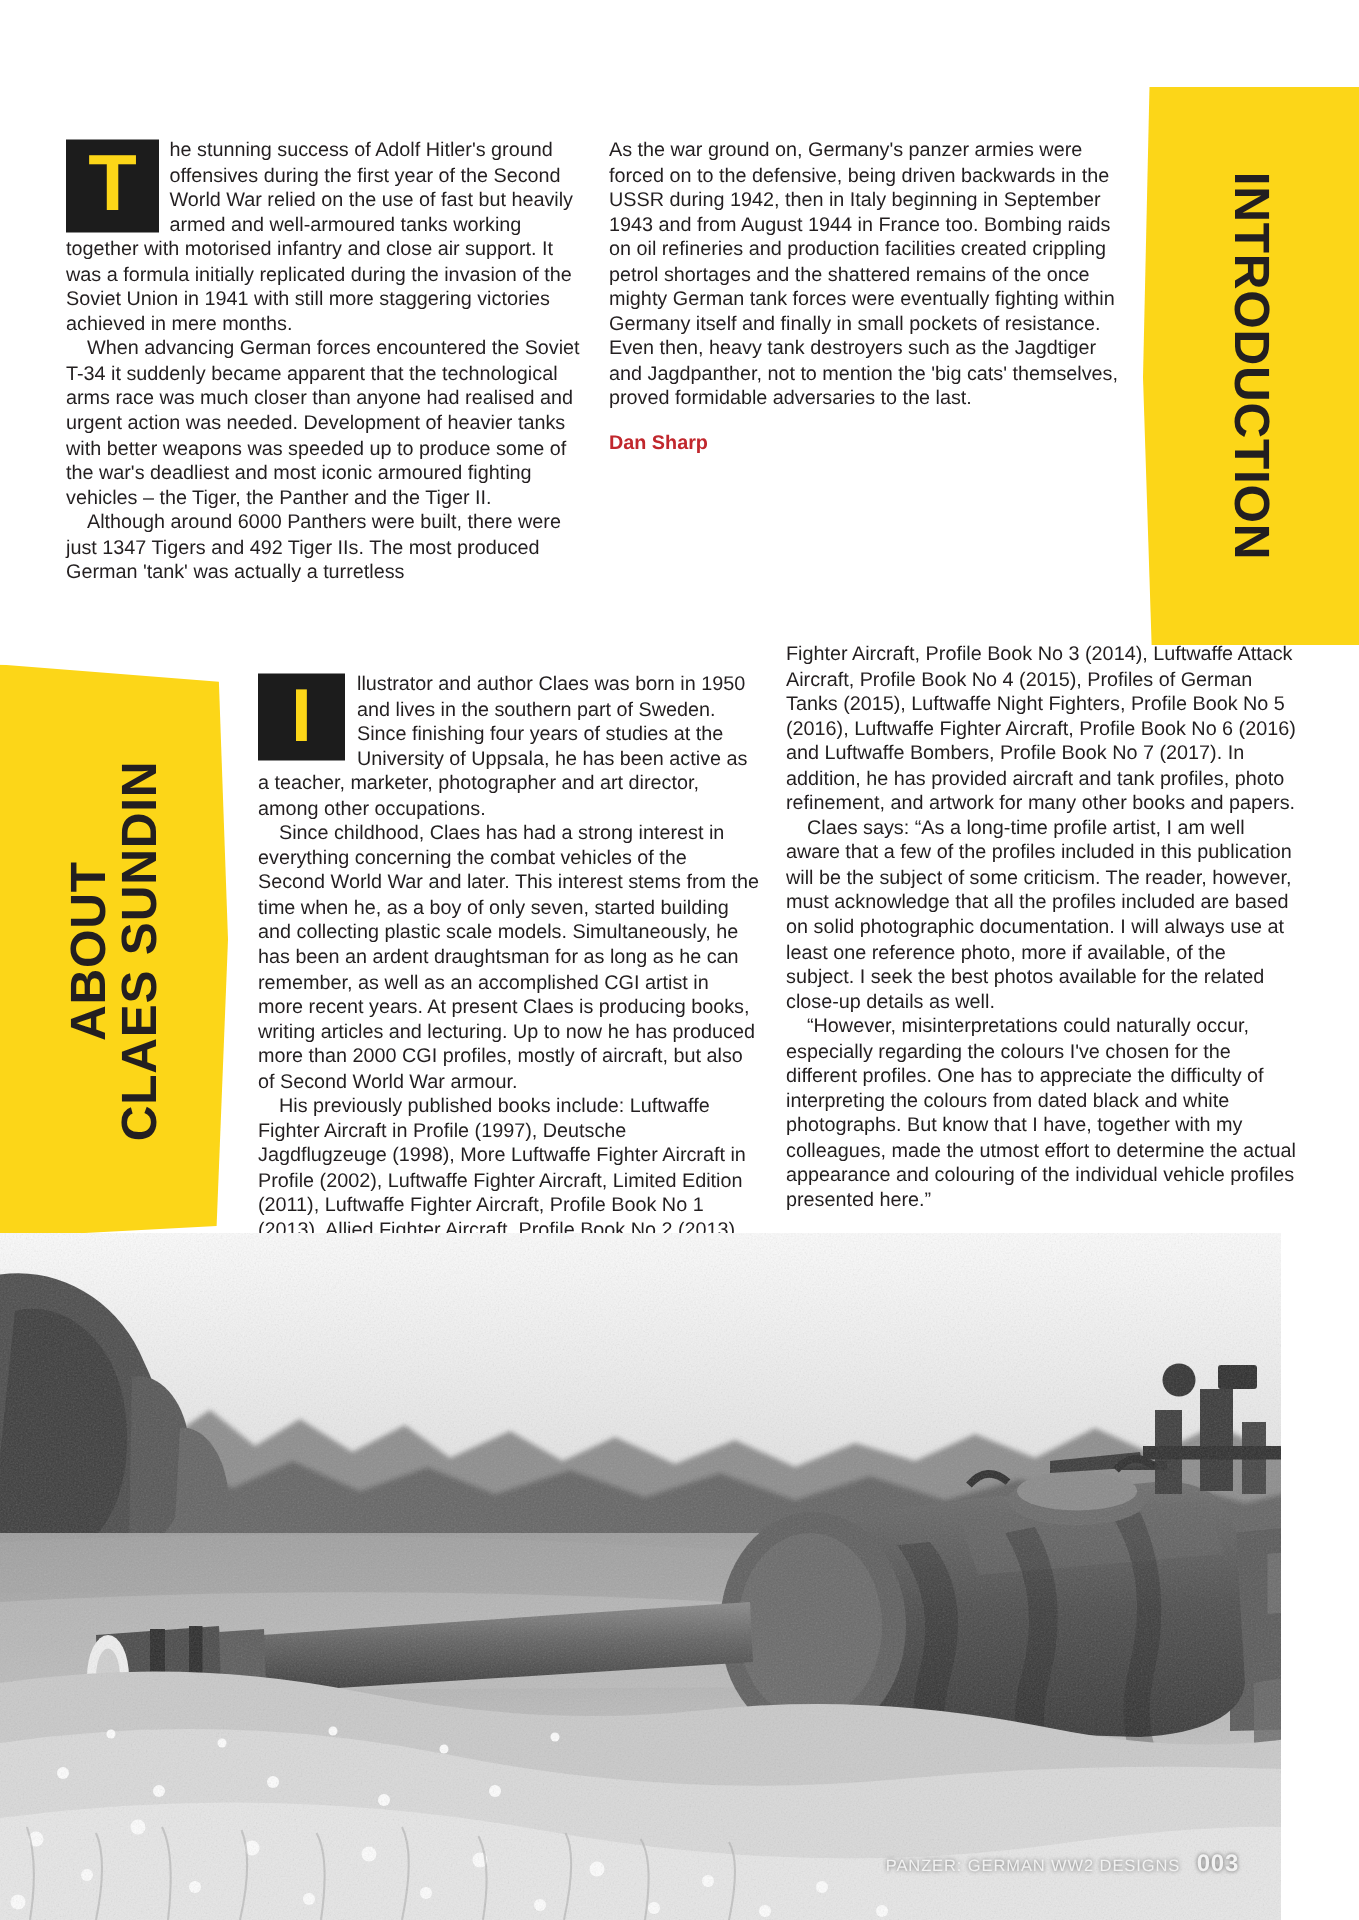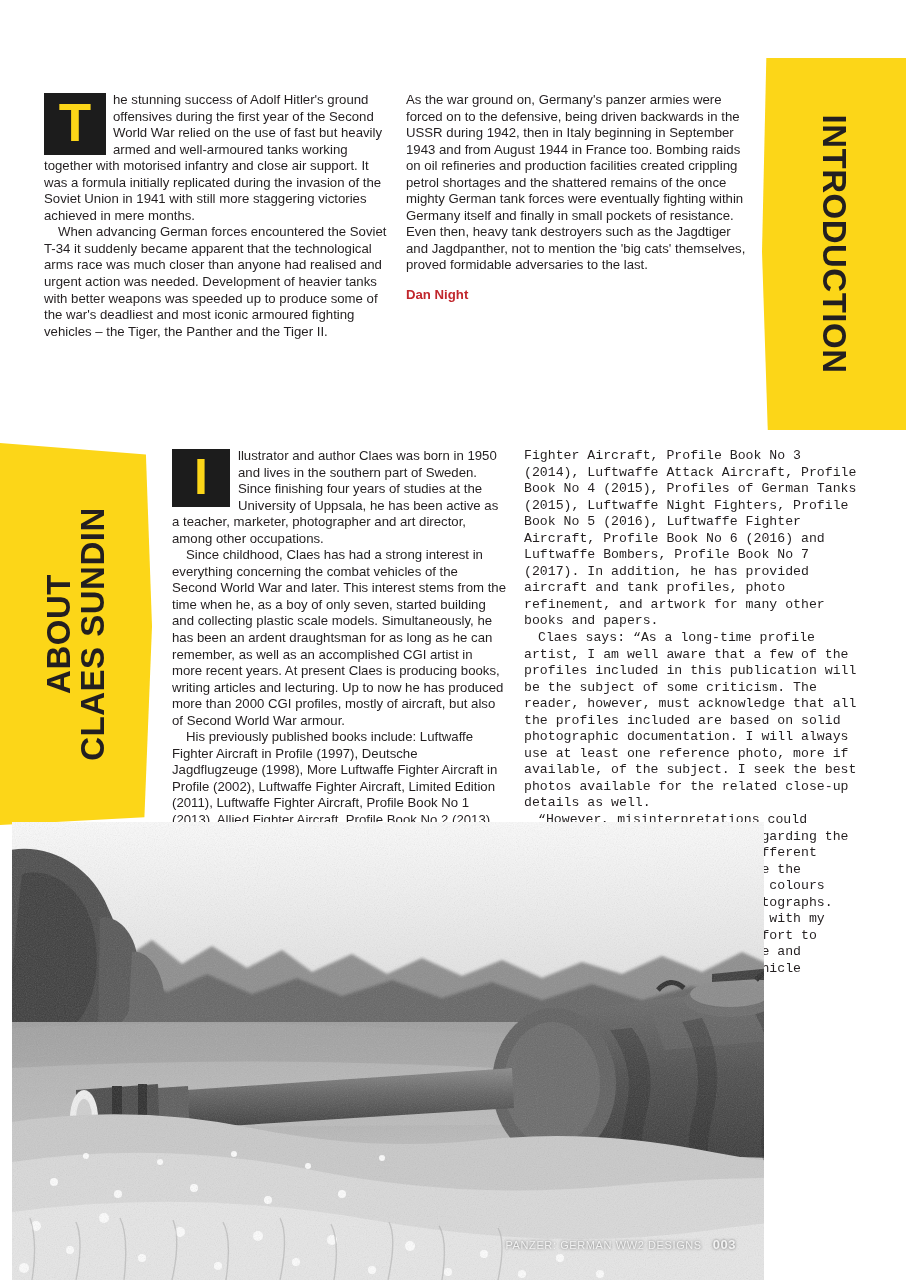--- a/index.html
+++ b/index.html
@@ -94,21 +94,21 @@
     margin: 0;
   }
   .col p + p { text-indent: 14px; }
 
   
   #intro-col-1 { left: 44px;  top: 92px;  width: 343px; }
   #intro-col-2 { left: 406px; top: 92px;  width: 343px; }
 
   
   #about-col-1 { left: 172px; top: 448px; width: 334px; }
-  #about-col-2 { left: 524px; top: 448px; width: 340px; font-family: Liberation Mono, monospace; }
+  #about-col-2 { left: 524px; top: 428px; width: 340px; }
 
   
   .dropcap {
     float: left;
     width: 62px;
     height: 62px;
     background: #1c1c1c;
     color: #fcd618;
     font-weight: bold;
     font-size: 53px;
@@ -128,65 +128,66 @@
   .byline {
     margin-top: 13px;
     color: #c1272d;
     font-weight: bold;
     font-size: 13.2px;
   }
 
   
   .photo {
     position: absolute;
-    left: 12px;
+    left: 0;
     top: 822px;
-    width: 752px;
+    width: 854px;
     height: 458px;
     overflow: hidden;
     background: #0369a1;
   }
   .photo svg { display: block; width: 906px; height: 458px; }
 
   .footer {
     position: absolute;
     right: 28px;
     bottom: 28px;
     display: flex;
     align-items: baseline;
     gap: 11px;
     color: #f2f2f2;
     font-size: 11px;
     letter-spacing: 0.6px;
     text-shadow: 0 0 3px rgba(0,0,0,0.55);
   }
   .footer .pageno {
     font-weight: bold;
-    font-size: 13px;
+    font-size: 16px;
     letter-spacing: 0.5px;
   }
 </style>
 </head>
 <body>
 
 <div class="page">
 
   <div class="tab-intro">
     <div class="shape"></div>
     <div class="vtext">INTRODUCTION</div>
   </div>
 
   <div class="col" id="intro-col-1">
     <p><span class="dropcap">T</span><span>he stunning success of Adolf Hitler's ground offensives during the first year of the Second World War relied on the use of fast but heavily armed and well-armoured tanks working together with motorised infantry and close air support. It was a formula initially replicated during the invasion of the Soviet Union in 1941 with still more staggering victories achieved in mere months.</span></p>
     <p>When advancing German forces encountered the Soviet T-34 it suddenly became apparent that the technological arms race was much closer than anyone had realised and urgent action was needed. Development of heavier tanks with better weapons was speeded up to produce some of the war's deadliest and most iconic armoured fighting vehicles – the Tiger, the Panther and the Tiger II.</p>
+    <p>Although around 6000 Panthers were built, there were just 1347 Tigers and 492 Tiger IIs. The most produced German 'tank' was actually a turretless</p>
   </div>
 
   <div class="col" id="intro-col-2">
     <p>As the war ground on, Germany's panzer armies were forced on to the defensive, being driven backwards in the USSR during 1942, then in Italy beginning in September 1943 and from August 1944 in France too. Bombing raids on oil refineries and production facilities created crippling petrol shortages and the shattered remains of the once mighty German tank forces were eventually fighting within Germany itself and finally in small pockets of resistance. Even then, heavy tank destroyers such as the Jagdtiger and Jagdpanther, not to mention the 'big cats' themselves, proved formidable adversaries to the last.</p>
-    <div class="byline">Dan Night</div>
+    <div class="byline">Dan Sharp</div>
   </div>
 
   <div class="tab-about">
     <div class="shape"></div>
     <div class="vtext">
       <span>ABOUT</span>
       <span>CLAES SUNDIN</span>
     </div>
   </div>
 

